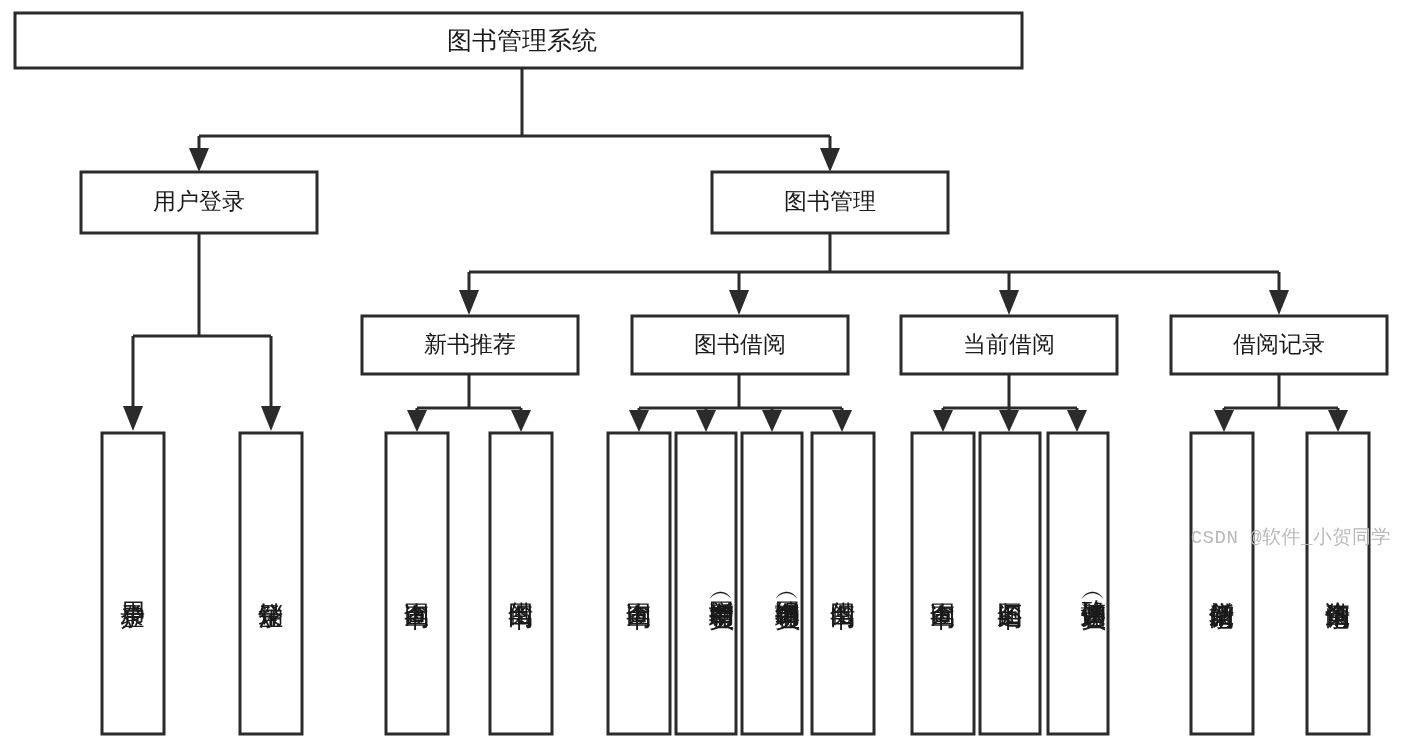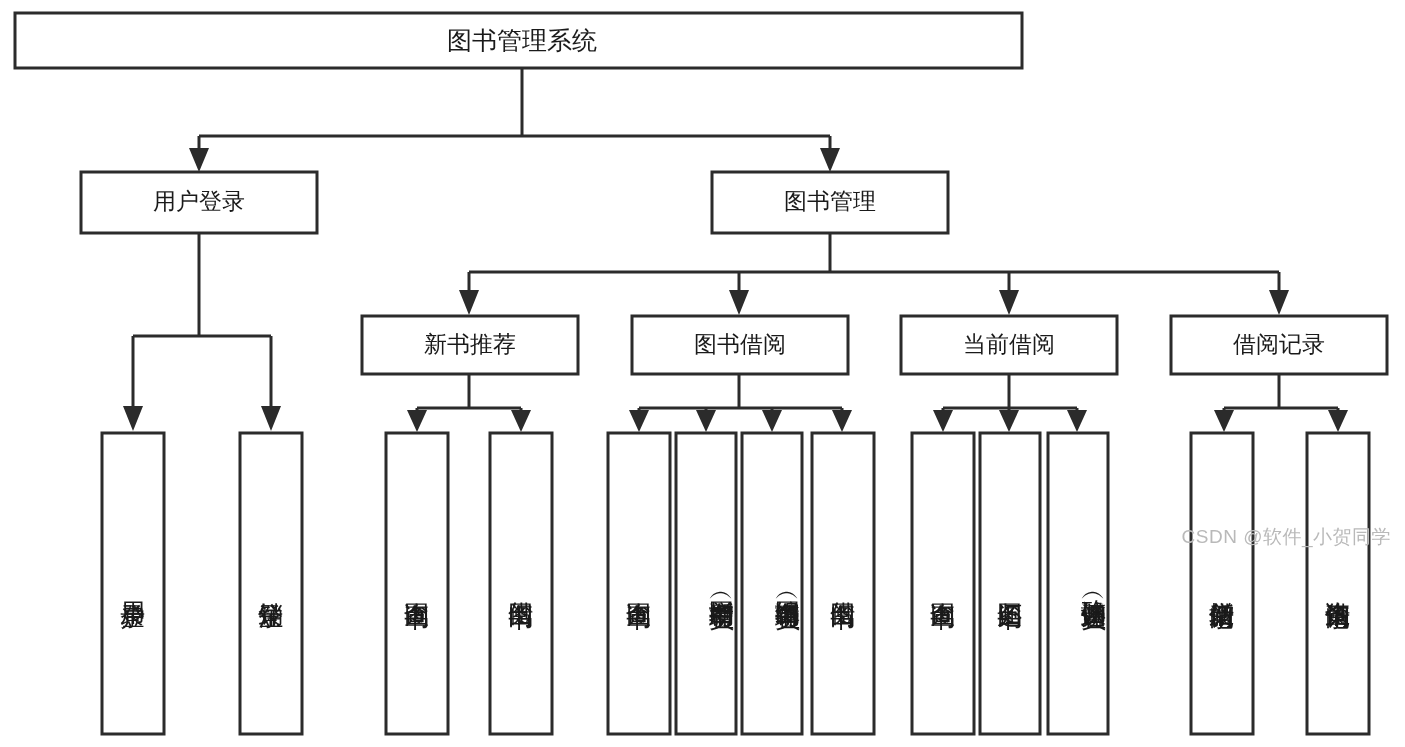--- a/index.html
+++ b/index.html
@@ -61,21 +61,21 @@
     text-orientation: upright;
     white-space: nowrap;
     letter-spacing: 1px;
     text-align: center;
     pointer-events: none;
   }
   .watermark {
     position: absolute;
     right: 14px;
     bottom: 6px;
-    font-family: Liberation Sans, sans-serif;
+    font-family: Liberation Mono, monospace;
     font-size: 19px;
     color: #b9b9b9;
     white-space: nowrap;
     letter-spacing: 0.5px;
   }
 </style>
 </head>
 <body>
 
 <div id="diagram-root">

